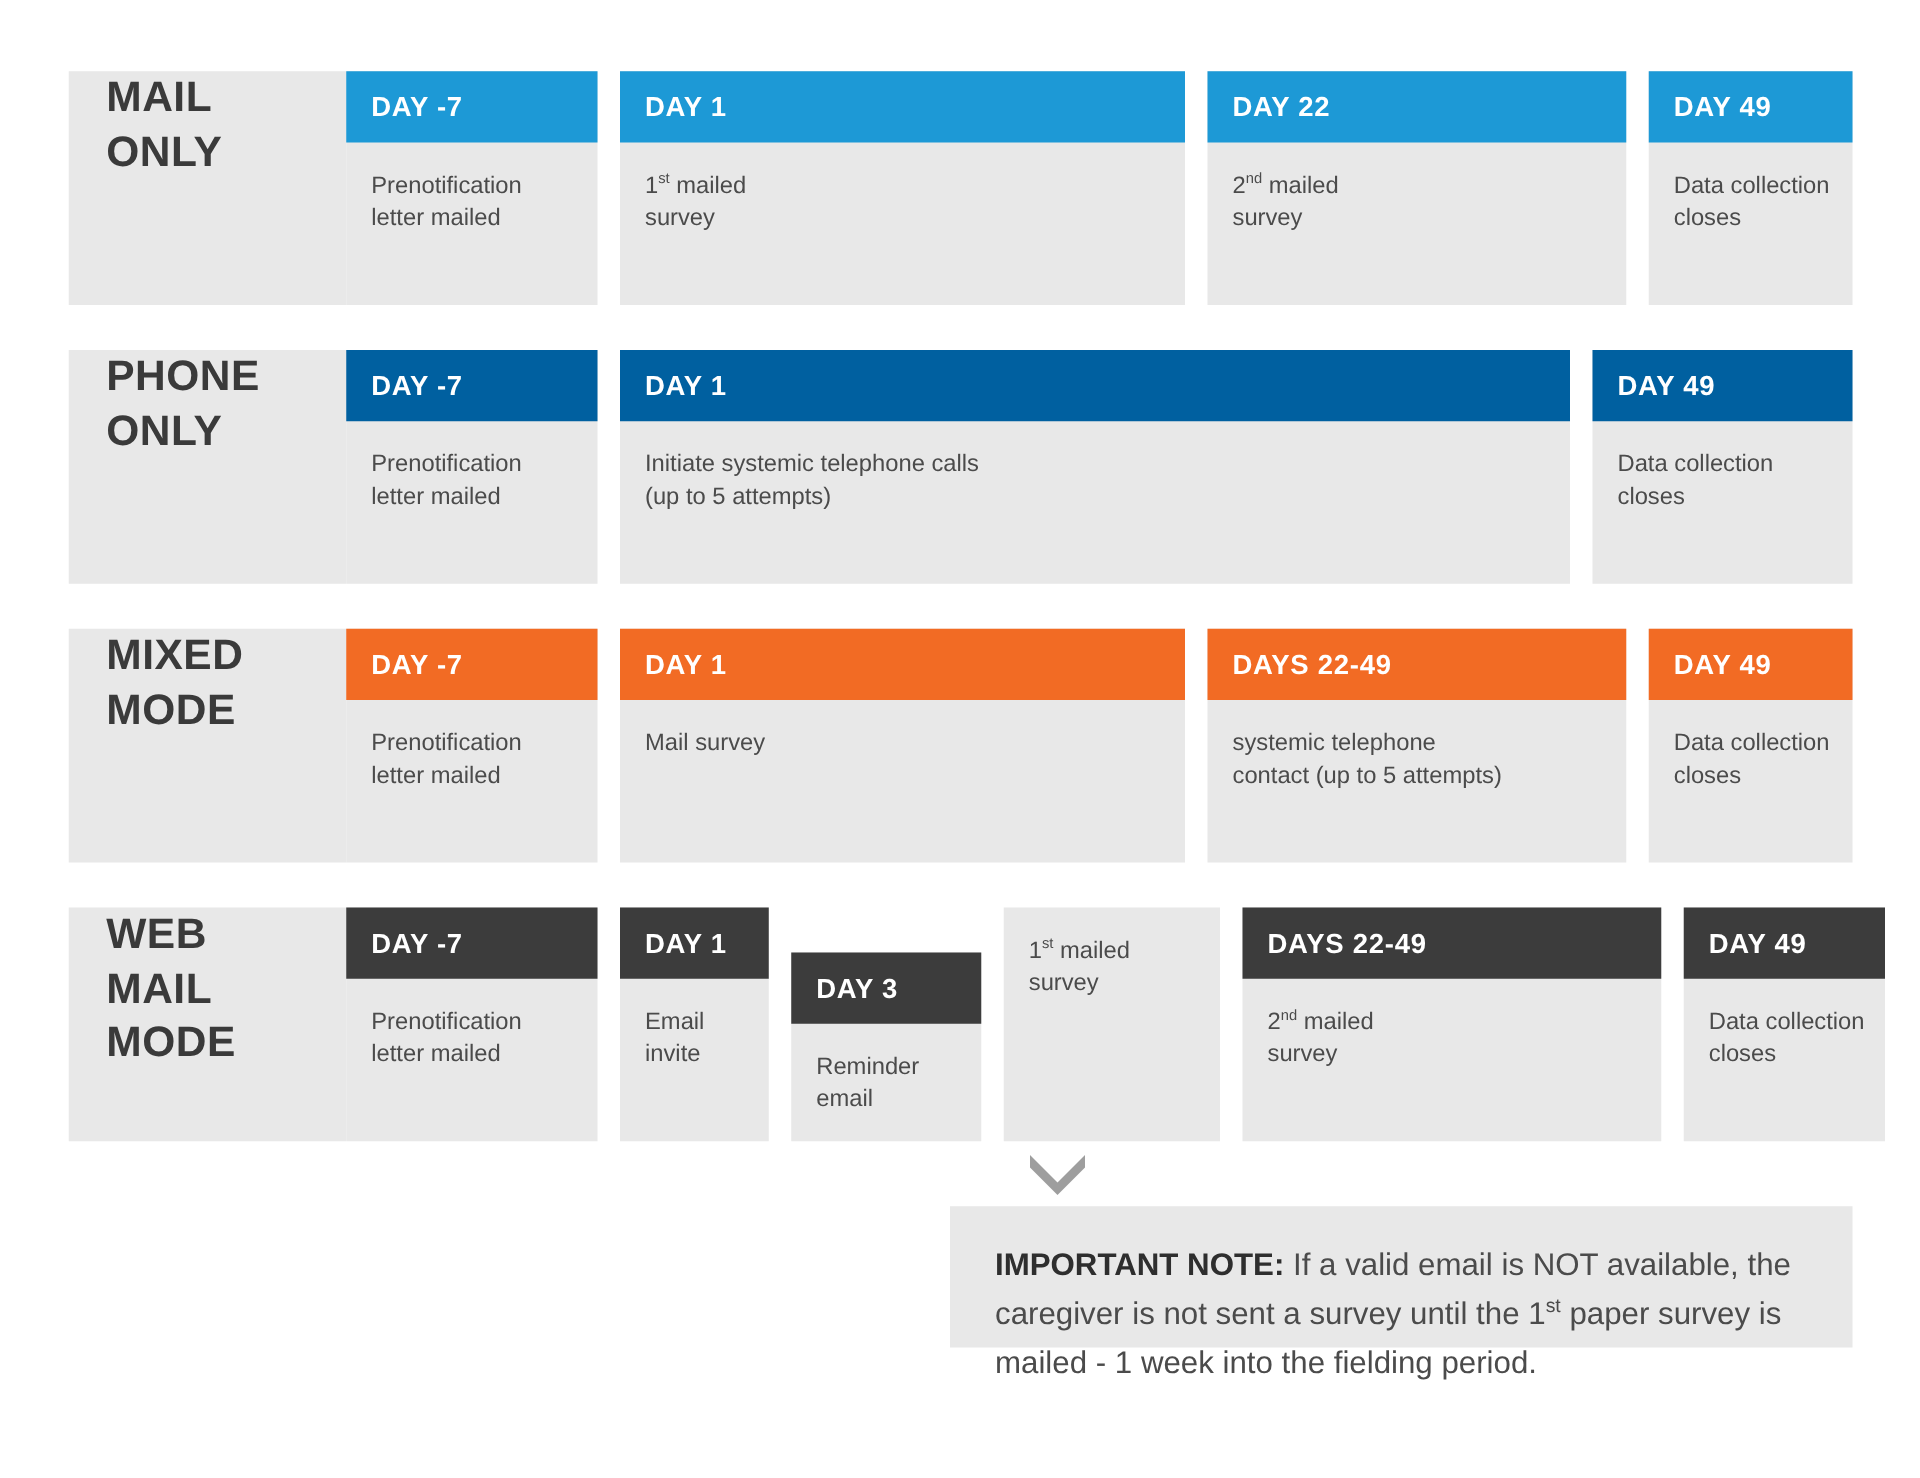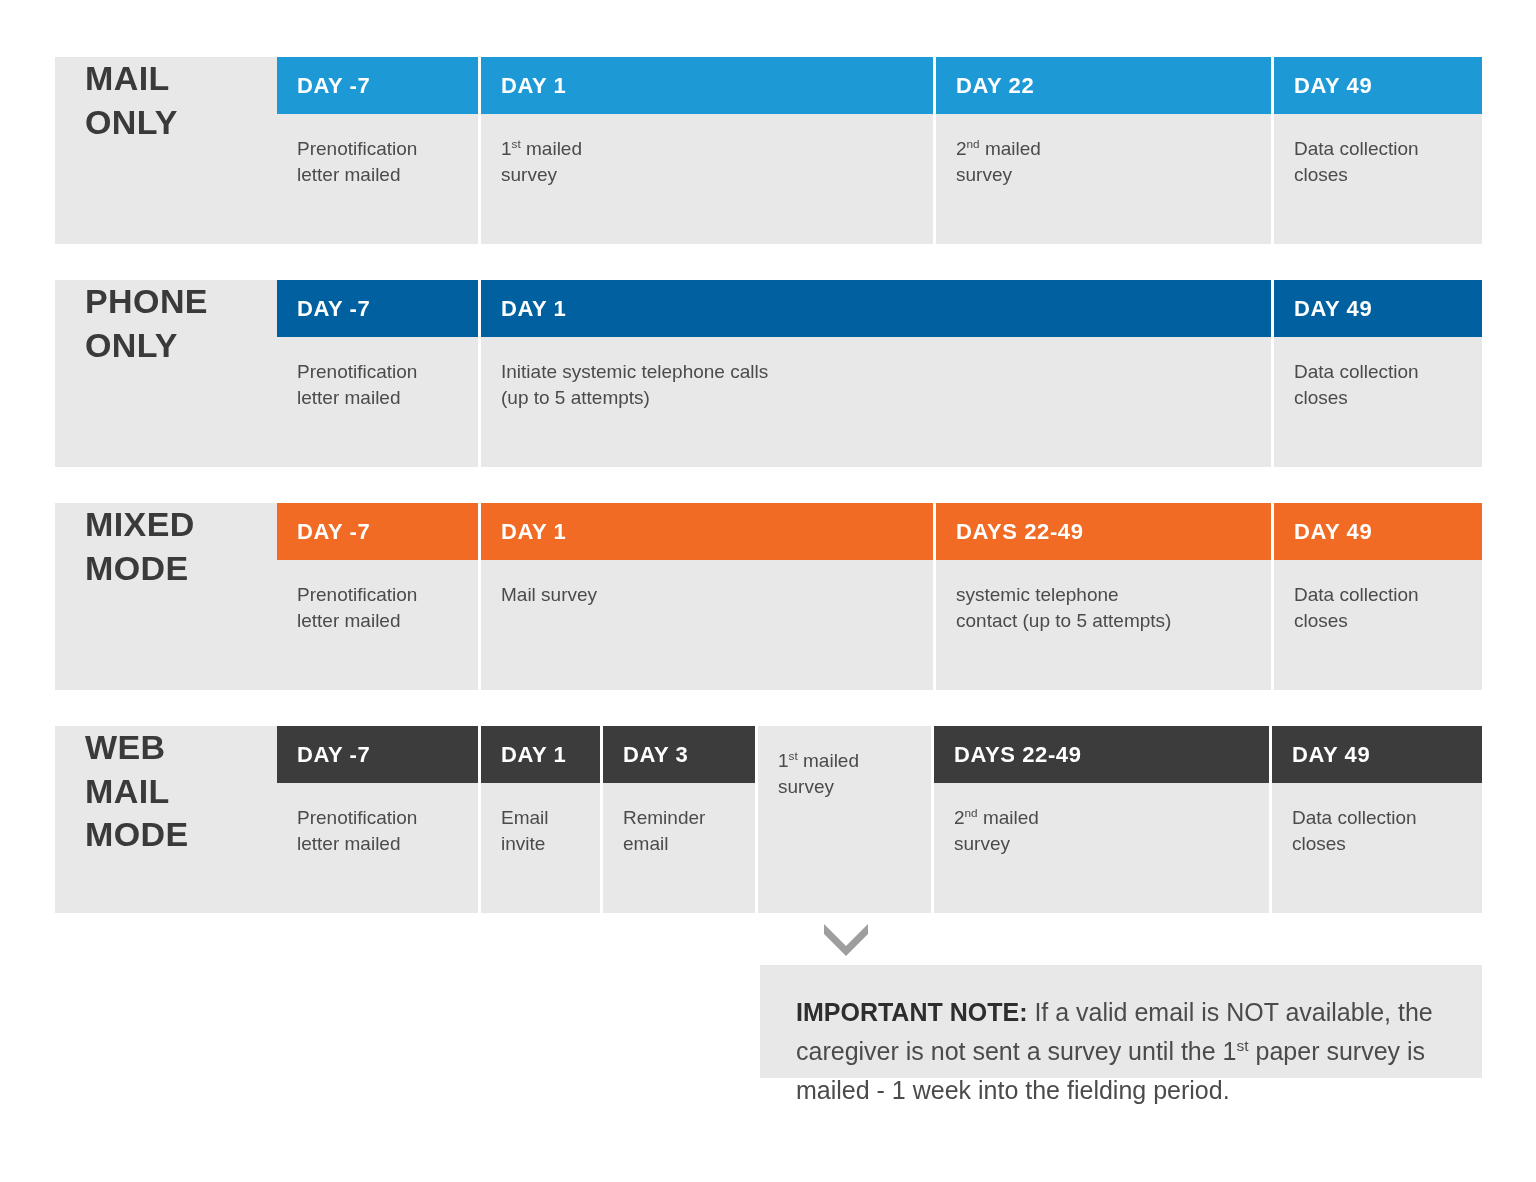--- a/index.html
+++ b/index.html
@@ -46,21 +46,21 @@
     line-height: 1.28;
     color: #3a3a3a;
     letter-spacing: 0.4px;
   }
 
   .cols {
     flex: 1 1 auto;
     display: flex;
     flex-direction: row;
     align-items: stretch;
-    gap: 3px;
+    gap: 18px;
   }
 
   .col {
     display: flex;
     flex-direction: column;
     background: #e8e8e8;
   }
 
   .col-head {
     height: 57px;
@@ -248,21 +248,21 @@
           <span class="ln">letter mailed</span>
         </div>
       </div>
       <div class="col" style="flex:0 0 119px;">
         <div class="col-head">DAY 1</div>
         <div class="col-body">
           <span class="ln">Email</span>
           <span class="ln">invite</span>
         </div>
       </div>
-      <div class="col" style="flex:0 0 152px;">
+      <div class="col" style="flex:0 0 152px;margin-top:36px;">
         <div class="col-head">DAY 3</div>
         <div class="col-body">
           <span class="ln">Reminder</span>
           <span class="ln">email</span>
         </div>
       </div>
       <div class="col" style="flex:0 0 173px;">
         <div class="col-body">
           <span class="ln"><span>1</span><sup>st</sup><span> mailed</span></span>
           <span class="ln">survey</span>

